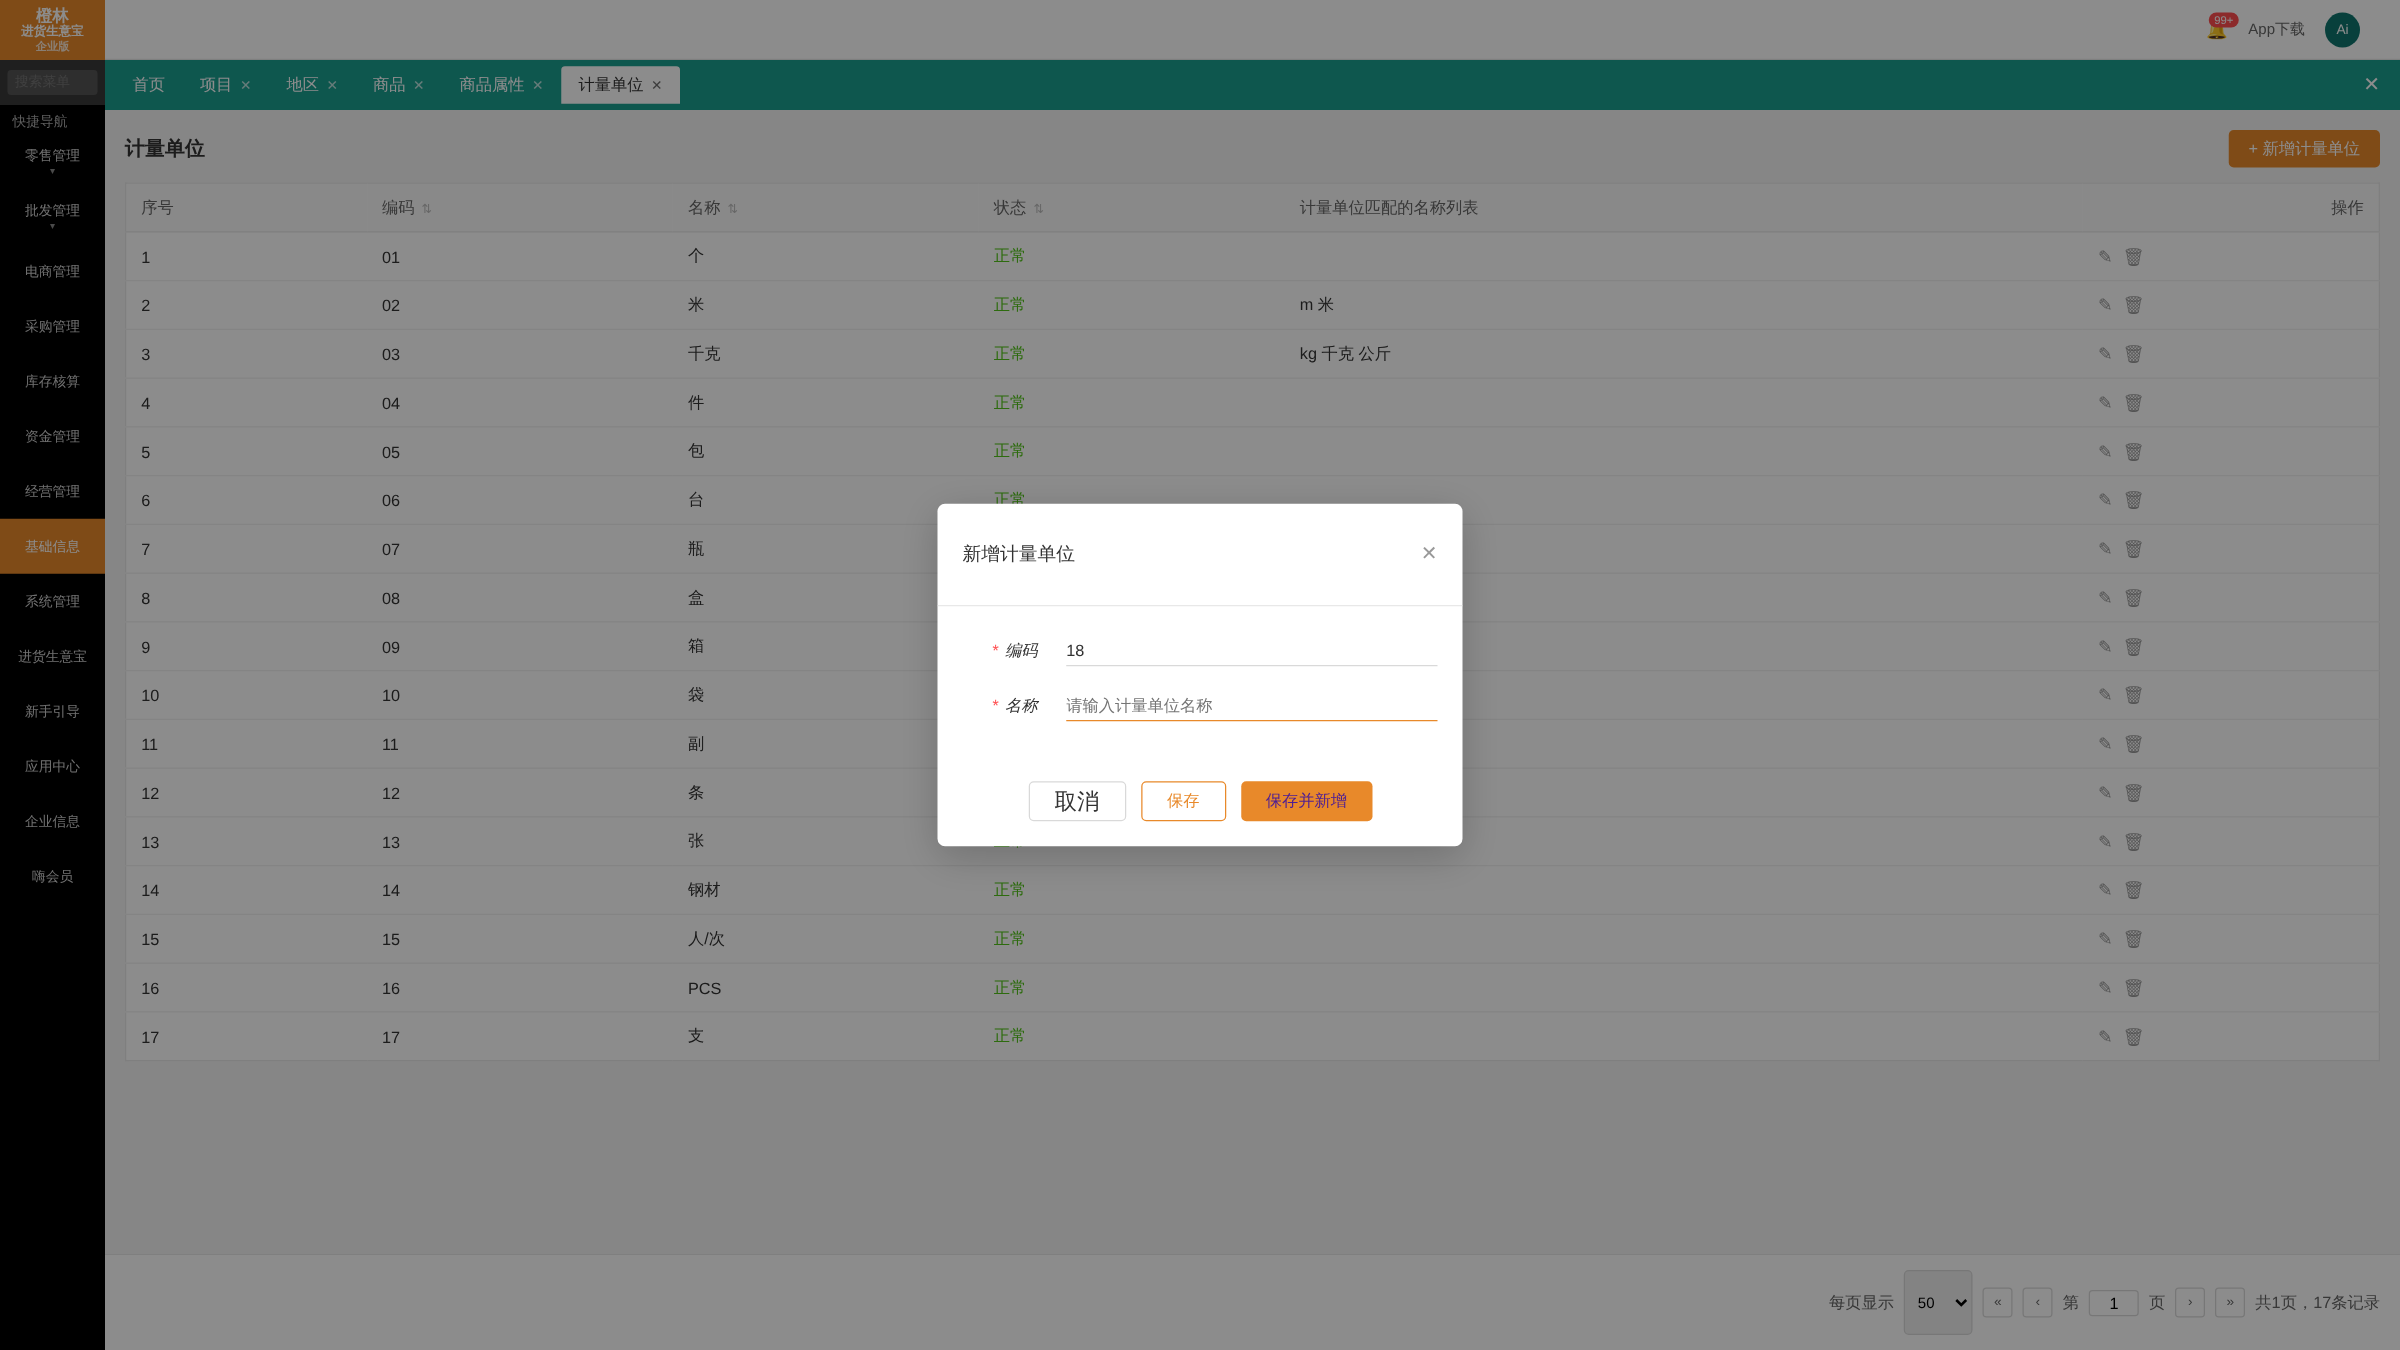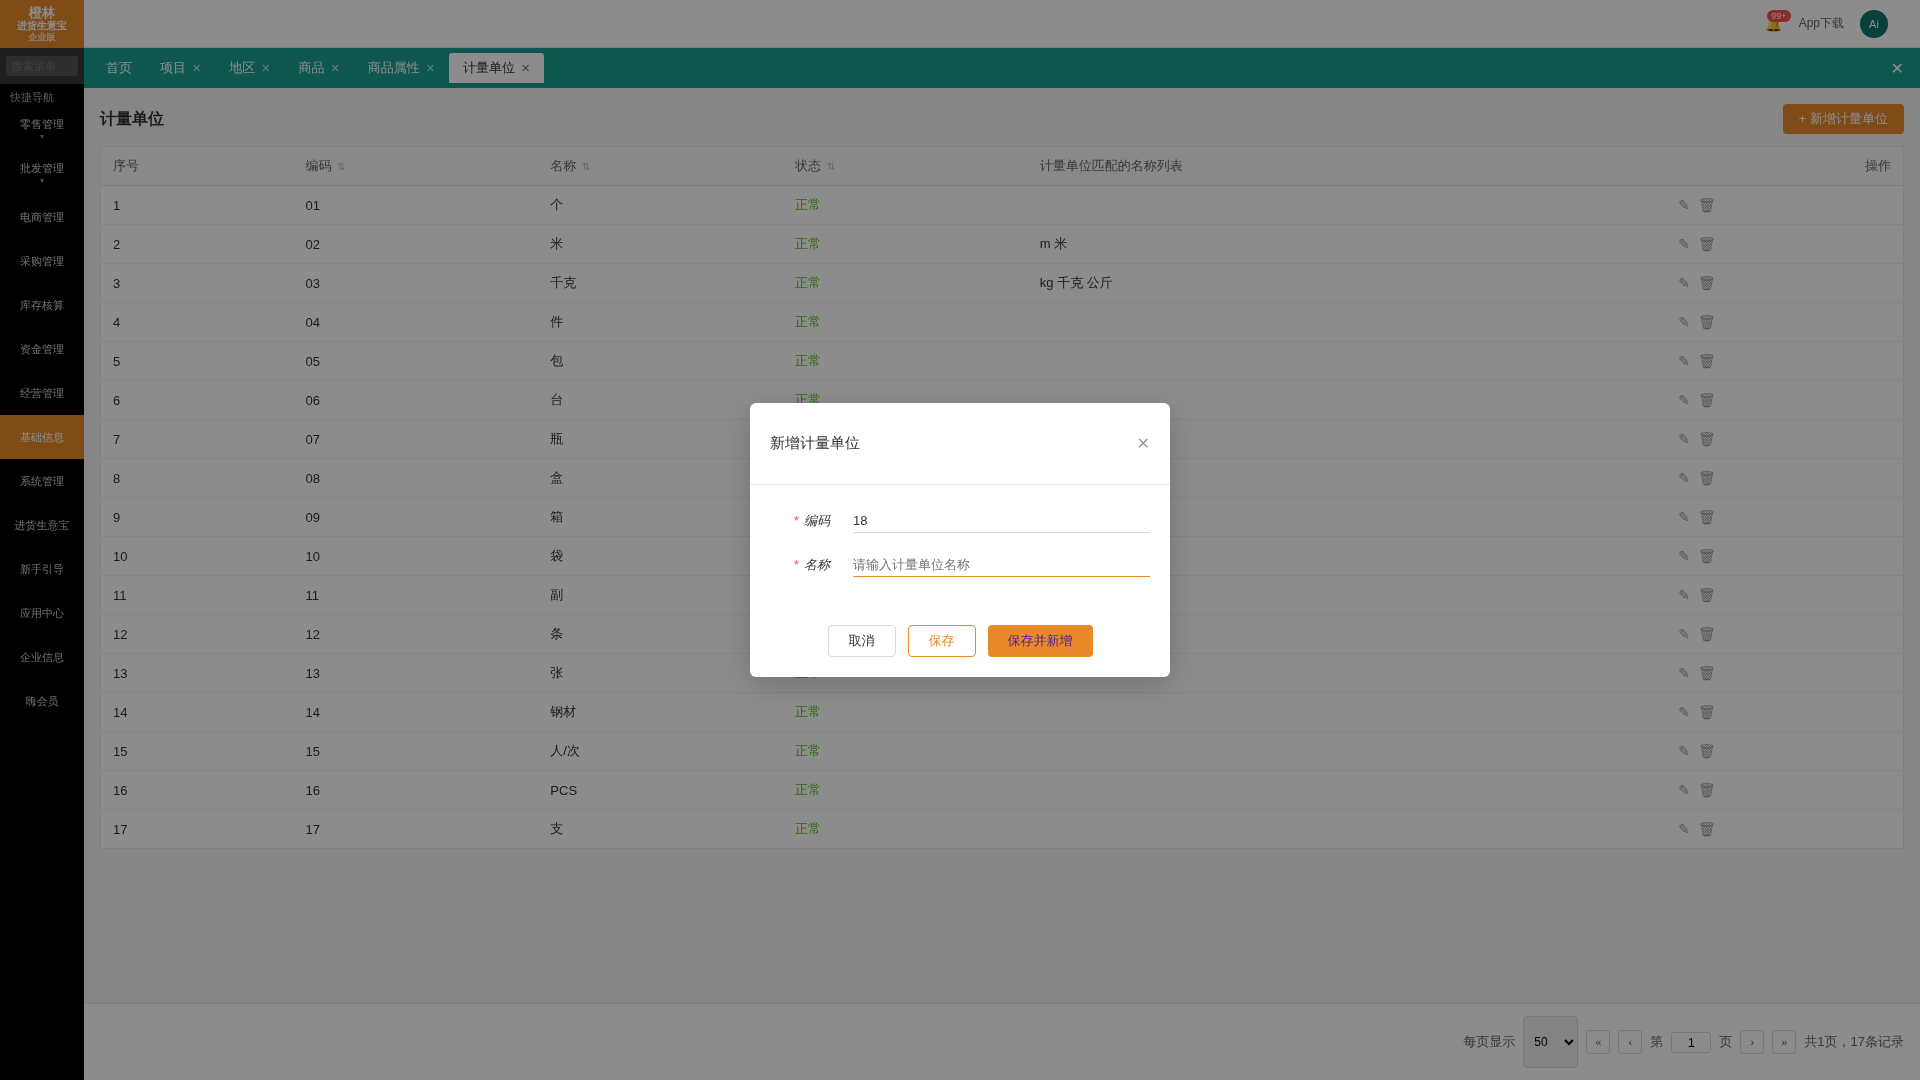--- a/index.html
+++ b/index.html
@@ -294,21 +294,21 @@
       gap: 12px;
       padding: 12px 20px 20px;
     }
     .btn-cancel {
       padding: 0 20px;
       border: 1px solid #d9d9d9;
       border-radius: 4px;
       background: white;
       color: #333;
       cursor: pointer;
-      font-size: 13px;
+      font-size: 18px;
     }
     .btn-save {
       padding: 6px 20px;
       border: 1px solid #e8892a;
       border-radius: 4px;
       background: white;
       color: #e8892a;
       cursor: pointer;
       font-size: 13px;
     }

